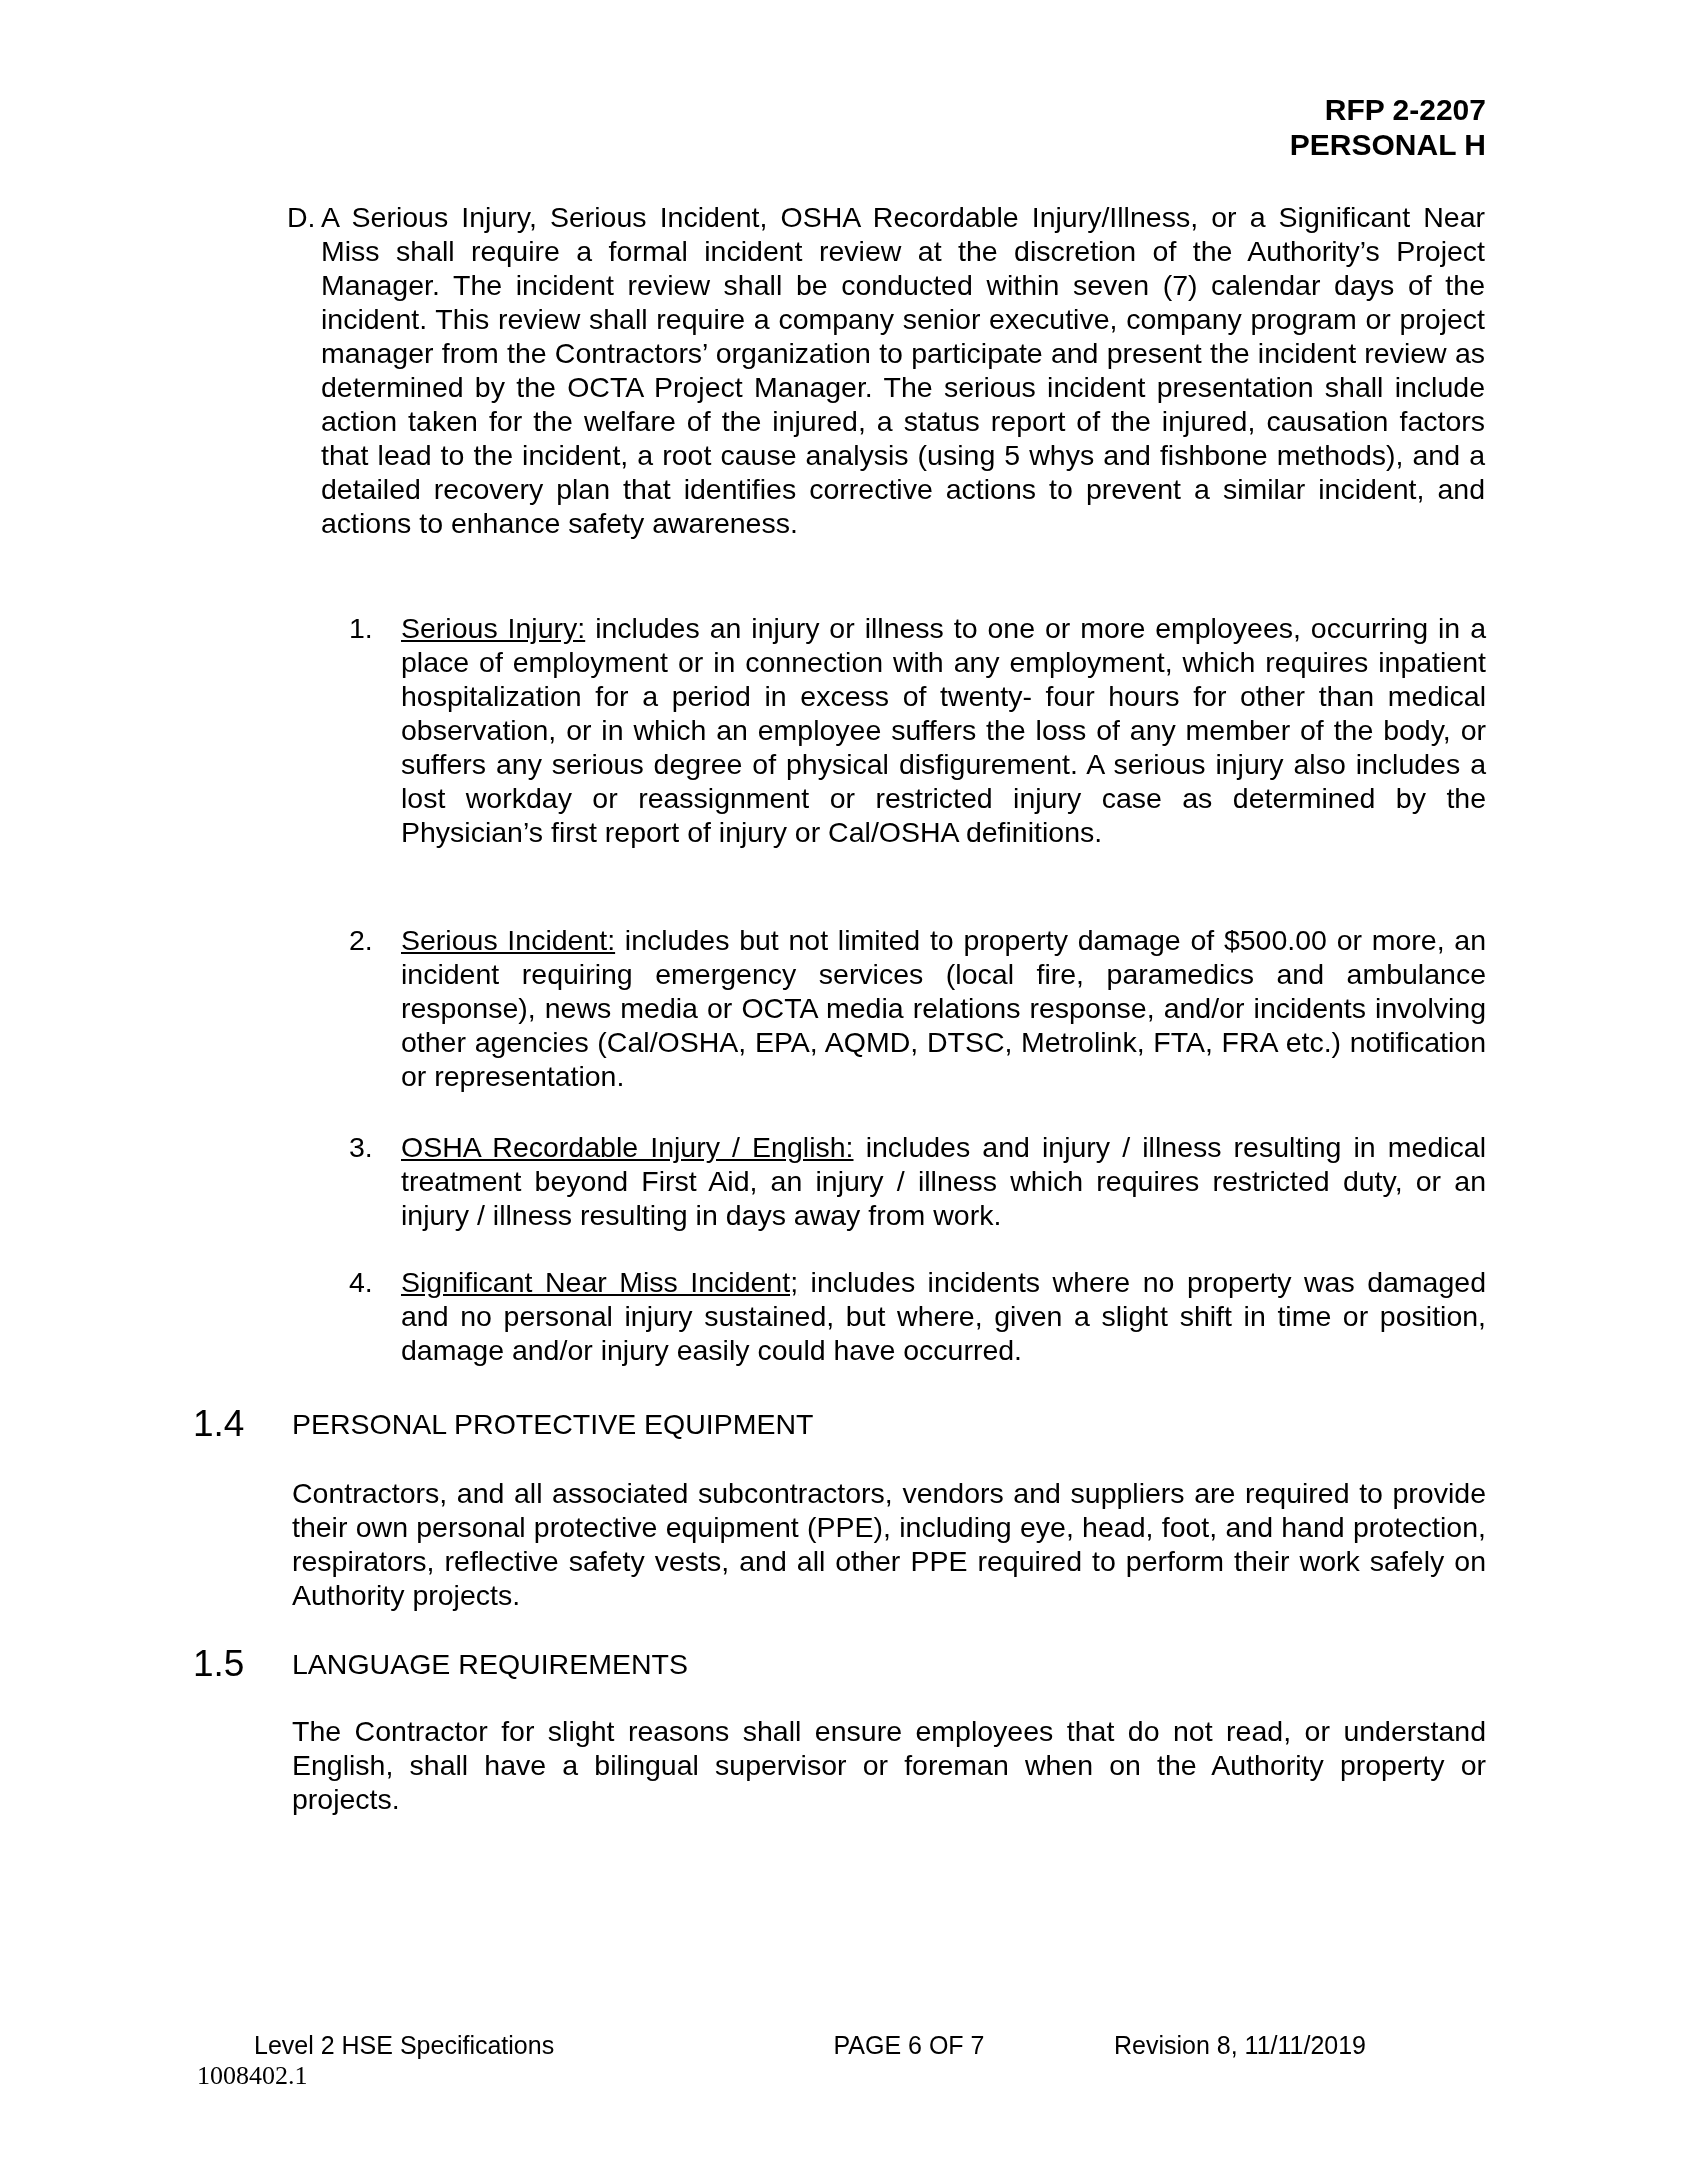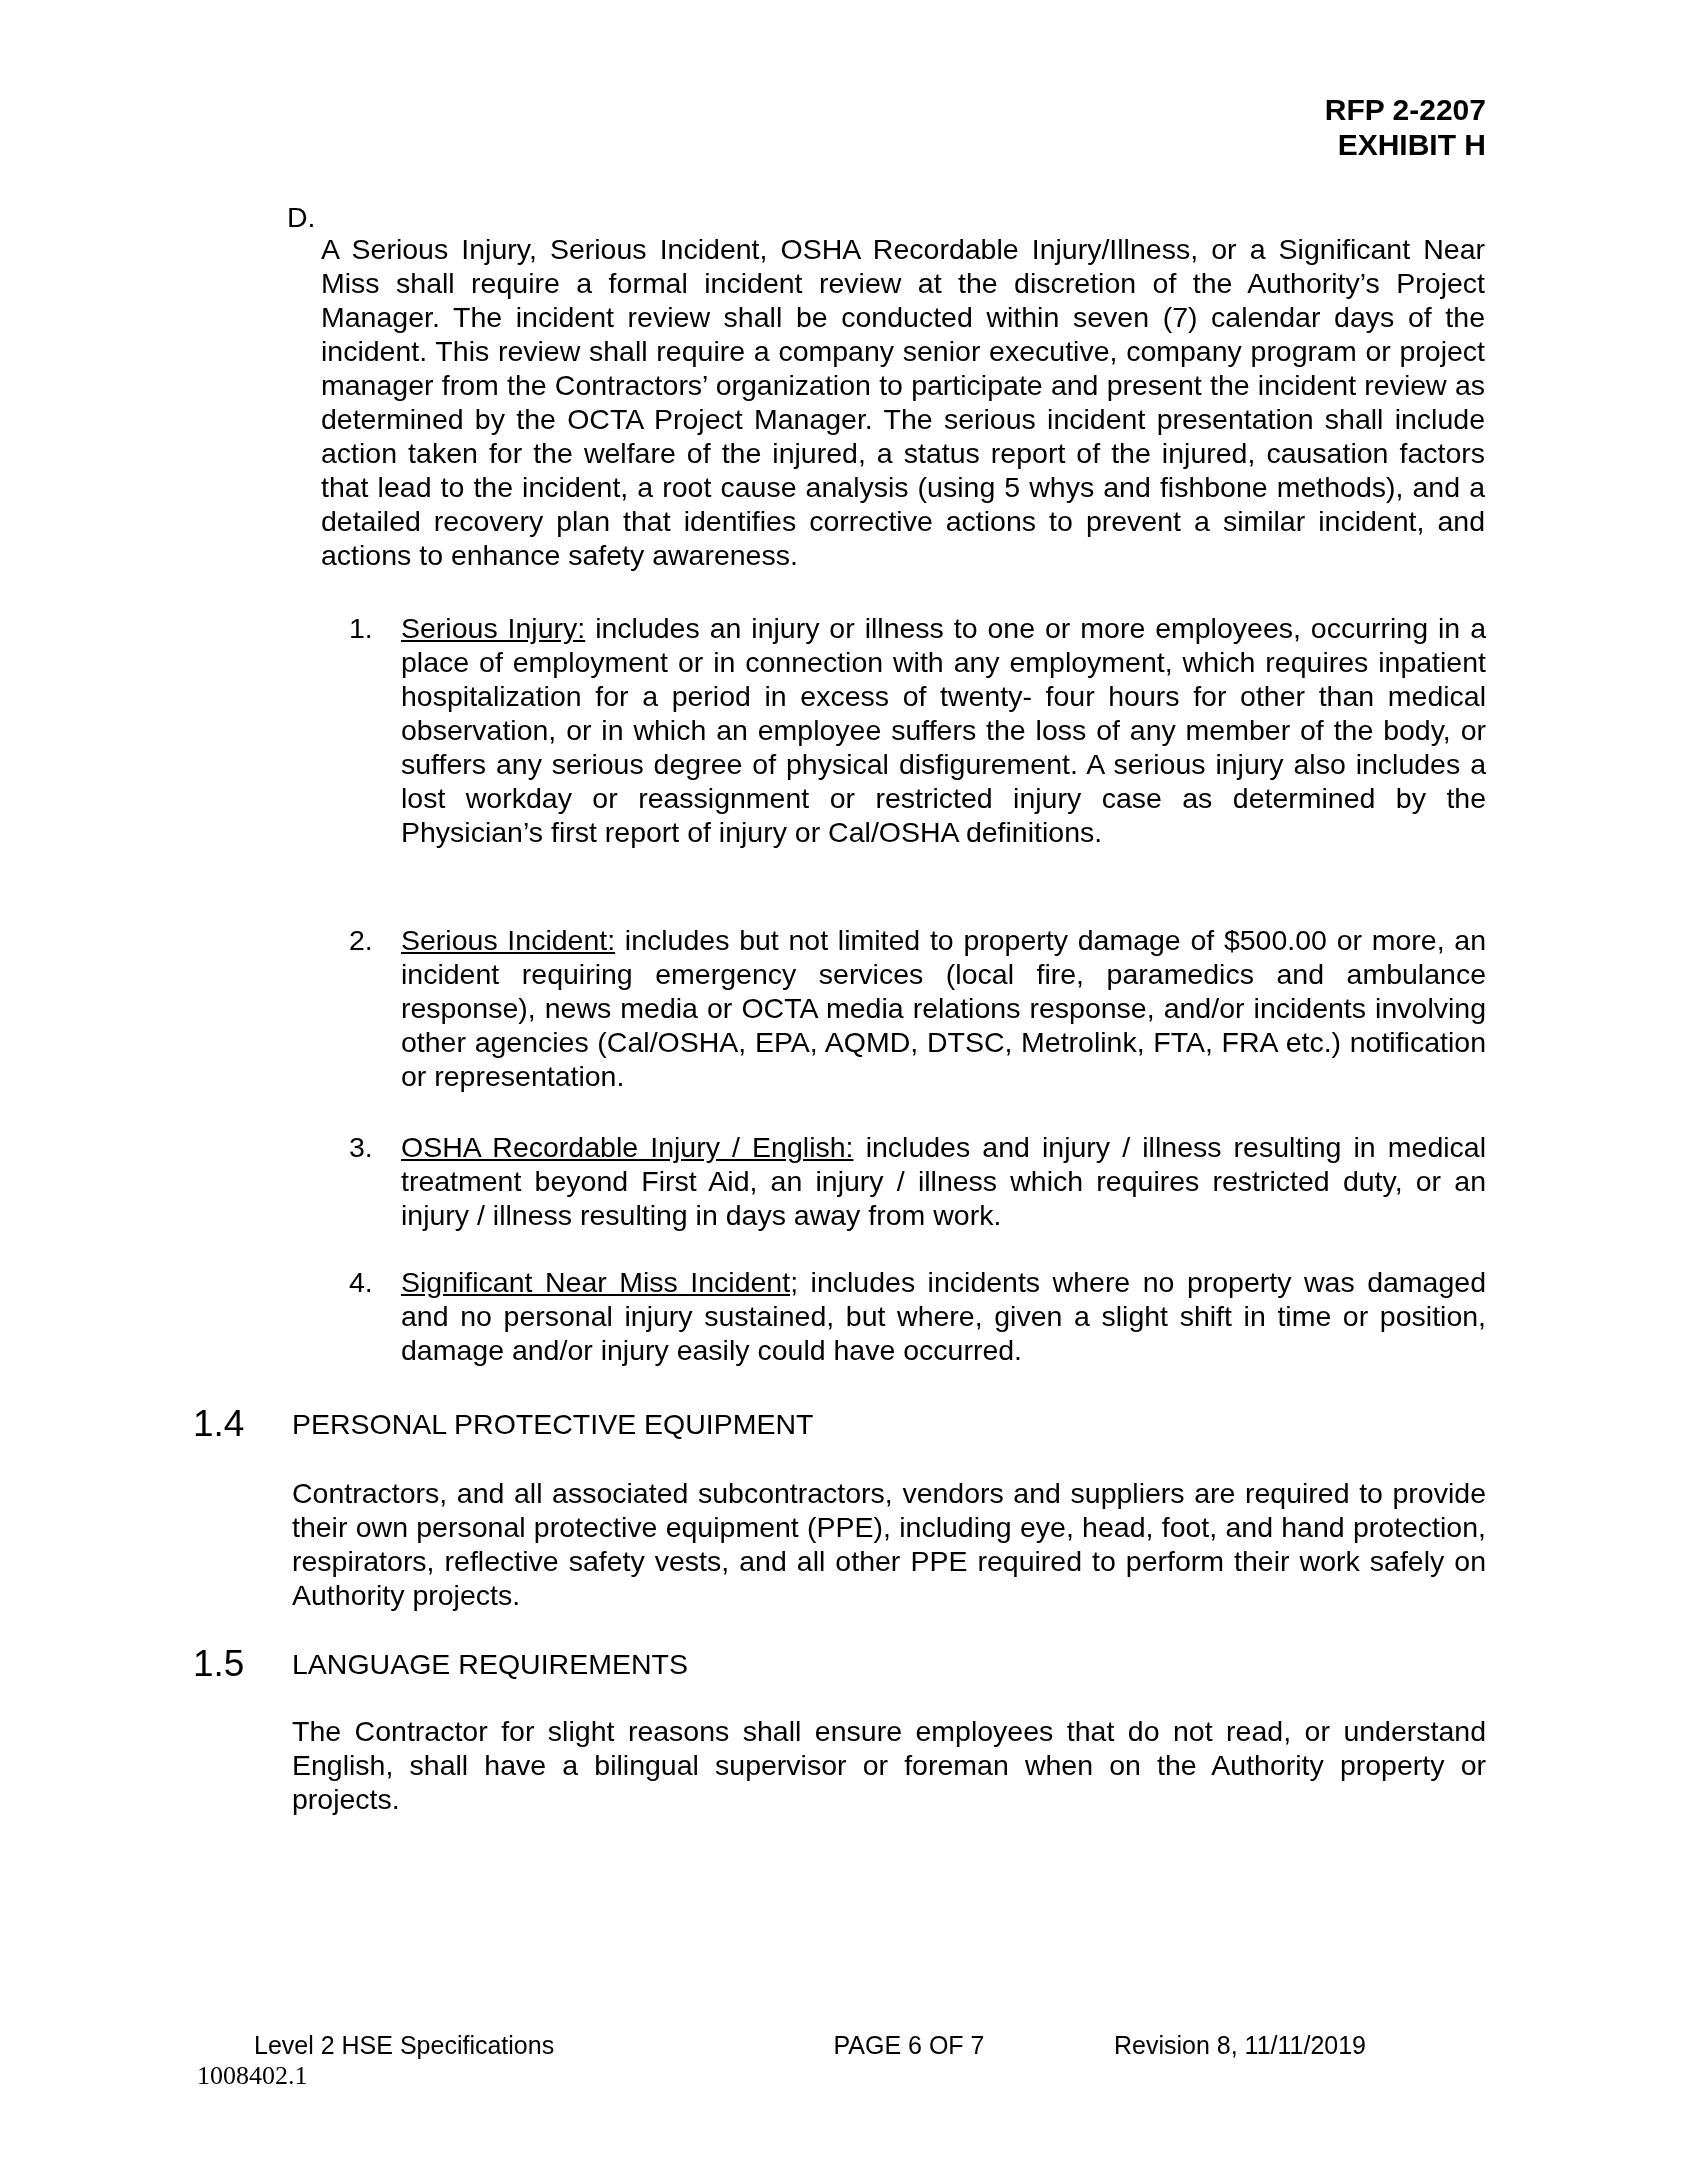--- a/index.html
+++ b/index.html
@@ -36,21 +36,20 @@
     font-size: 28.5px;
     line-height: 34px;
     white-space: nowrap;
   }
   .para-d-marker { left: 287px; top: 200px; }
   .para-d {
     position: absolute;
     left: 321px;
     top: 200px;
     width: 1164px;
-    margin-top: 32px;
   }
   .def-item { position: absolute; }
   .def-num  { position: absolute; font-size: 28.5px; line-height: 34px; }
   .def-body {
     position: absolute;
     left: 401px;
     width: 1085px;
   }
   .def-1 .def-num, .def-2 .def-num, .def-3 .def-num, .def-4 .def-num { left: 349px; }
   .def-1 { top: 611px; }
@@ -101,21 +100,21 @@
     white-space: nowrap;
   }
 </style>
 </head>
 <body>
 
 <div class="page">
 
   <div class="doc-header">
     <div>RFP 2-2207</div>
-    <div>EXHIBIT H</div>
+    <div>PERSONAL H</div>
   </div>
 
   <div class="marker para-d-marker">D.</div>
   <div class="para-d body-text">A Serious Injury, Serious Incident, OSHA Recordable Injury/Illness, or a Significant Near Miss shall require a formal incident review at the discretion of the Authority’s Project Manager.  The incident review shall be conducted within seven (7) calendar days of the incident.  This review shall require a company senior executive, company program or project manager from the Contractors’ organization to participate and present the incident review as determined by the OCTA Project Manager. The serious incident presentation shall include action taken for the welfare of the injured, a status report of the injured, causation factors that lead to the incident, a root cause analysis  (using 5 whys and fishbone methods), and a detailed recovery plan that identifies corrective actions to prevent a similar incident, and actions to enhance safety awareness.</div>
 
   <div class="def-item def-1">
     <div class="def-num">1.</div>
     <div class="def-body body-text"><span class="term">Serious Injury:</span> <span>includes an injury or illness to one or more employees, occurring in a place of employment or in connection with any employment, which requires inpatient hospitalization for a period in excess of twenty- four hours for other than medical observation, or in which an employee suffers the loss of any member of the body, or suffers any serious degree of physical disfigurement.  A serious injury also includes a lost workday or reassignment or restricted injury case as determined by the Physician’s first report of injury or Cal/OSHA definitions.</span></div>
   </div>
 

